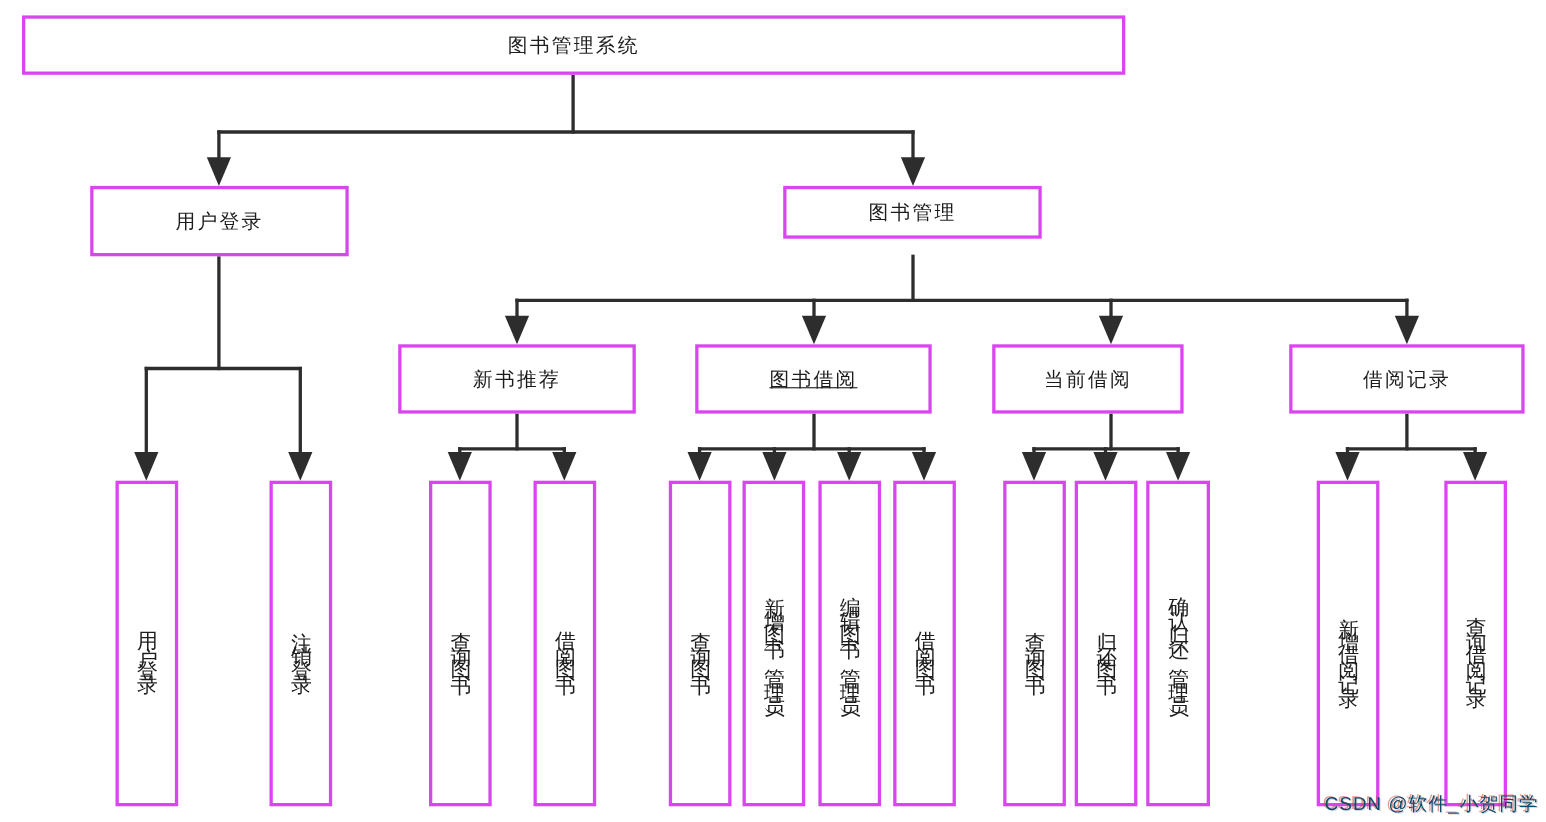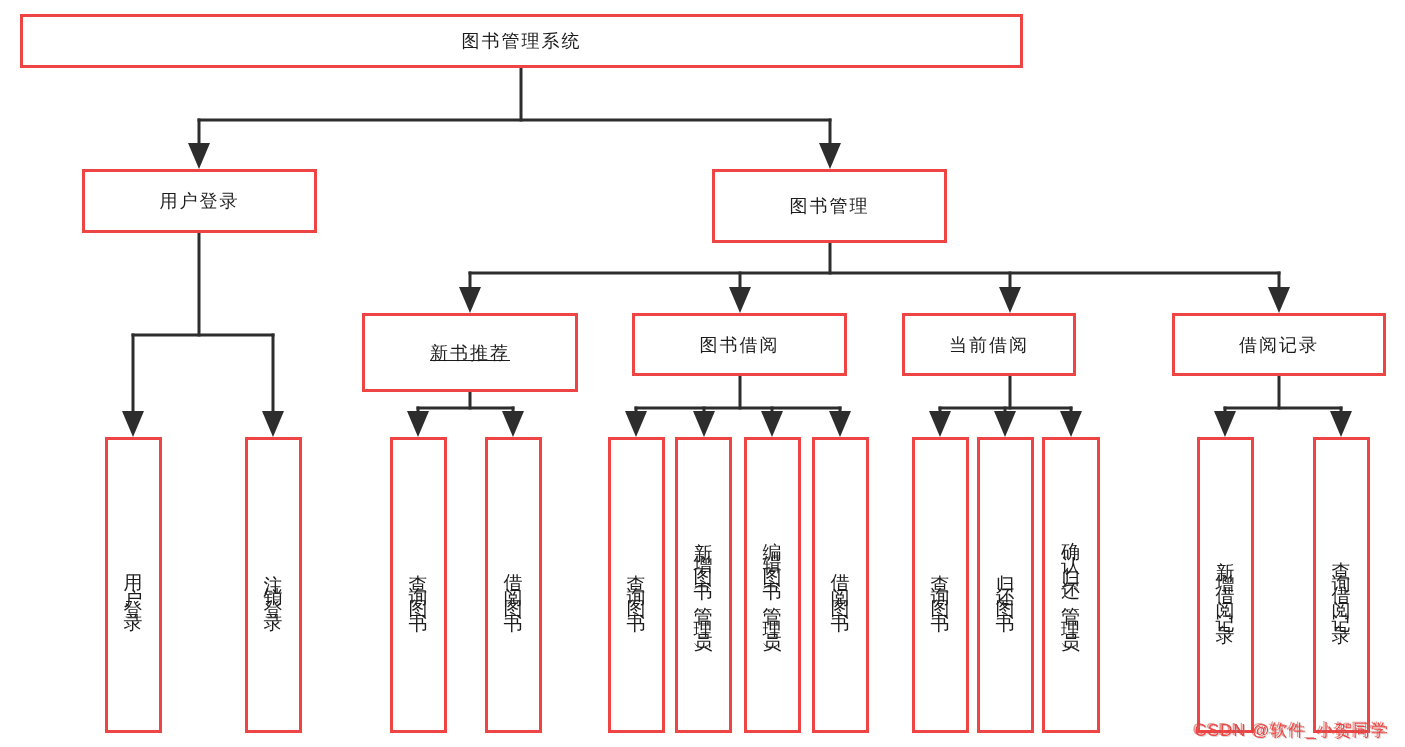--- a/index.html
+++ b/index.html
@@ -9,41 +9,41 @@
     background:#ffffff;
     font-family:"Liberation Sans","DejaVu Sans",sans-serif;
     overflow:hidden;
   }
   .stage svg{position:absolute;left:0;top:0;}
   .box{
     position:absolute;
     box-sizing:border-box;
     display:flex;align-items:center;justify-content:center;
     background:#ffffff;
-    border:3px solid #ef4444;
+    border:3px solid #d946ef;
     color:#1c1c1c;
     font-size:18px;
     letter-spacing:2px;
     text-align:center;
     white-space:nowrap;
   }
   .box.v{
     writing-mode:vertical-rl;
     text-orientation:mixed;
     font-size:19px;
     letter-spacing:13px;
     line-height:1;
     white-space:normal;
   }
   .watermark{
     position:absolute;
-    right:16px;bottom:5px;
+    right:6px;bottom:5px;
     font-size:17px;
     letter-spacing:1px;
-    color:#ef4444;
+    color:#0c4a6e;
     text-shadow:-2px -1px 0 rgba(201,72,61,0.55), 1px 1px 0 rgba(150,150,150,0.35);
     white-space:nowrap;
   }
 </style>
 </head>
 <body>
 
 <div class="stage">
 
   <svg id="connectors" width="1405" height="747" viewBox="0 0 1405 747">
@@ -97,24 +97,24 @@
       <line x1="1225" y1="408" x2="1341" y2="408" stroke="#2d2d2d" stroke-width="3" stroke-linecap="square"></line>
       <line x1="1225" y1="408" x2="1225" y2="417" stroke="#2d2d2d" stroke-width="3" stroke-linecap="square"></line>
       <polygon points="1214,411 1236,411 1225,437" fill="#2d2d2d"></polygon>
       <line x1="1341" y1="408" x2="1341" y2="417" stroke="#2d2d2d" stroke-width="3" stroke-linecap="square"></line>
       <polygon points="1330,411 1352,411 1341,437" fill="#2d2d2d"></polygon>
     </svg>
 
   <div class="box" style="left:20px;top:14px;width:1003px;height:54px;">图书管理系统</div>
 
   <div class="box" style="left:82px;top:169px;width:235px;height:64px;">用户登录</div>
-  <div class="box" style="left:712px;top:169px;width:235px;height:74px;">图书管理</div>
+  <div class="box" style="left:712px;top:169px;width:235px;height:48px;">图书管理</div>
 
-  <div class="box" style="left:362px;top:313px;width:216px;height:79px;text-decoration:underline;">新书推荐</div>
-  <div class="box" style="left:632px;top:313px;width:215px;height:63px;">图书借阅</div>
+  <div class="box" style="left:362px;top:313px;width:216px;height:63px;">新书推荐</div>
+  <div class="box" style="left:632px;top:313px;width:215px;height:63px;text-decoration:underline;">图书借阅</div>
   <div class="box" style="left:902px;top:313px;width:174px;height:63px;">当前借阅</div>
   <div class="box" style="left:1172px;top:313px;width:214px;height:63px;text-align:center;">借阅记录</div>
 
   <div class="box v" style="left:105px;top:437px;width:57px;height:296px;">用户登录</div>
   <div class="box v" style="left:245px;top:437px;width:57px;height:296px;">注销登录</div>
 
   <div class="box v" style="left:390px;top:437px;width:57px;height:296px;">查询图书</div>
   <div class="box v" style="left:485px;top:437px;width:57px;height:296px;">借阅图书</div>
 
   <div class="box v" style="left:608px;top:437px;width:57px;height:296px;">查询图书</div>

